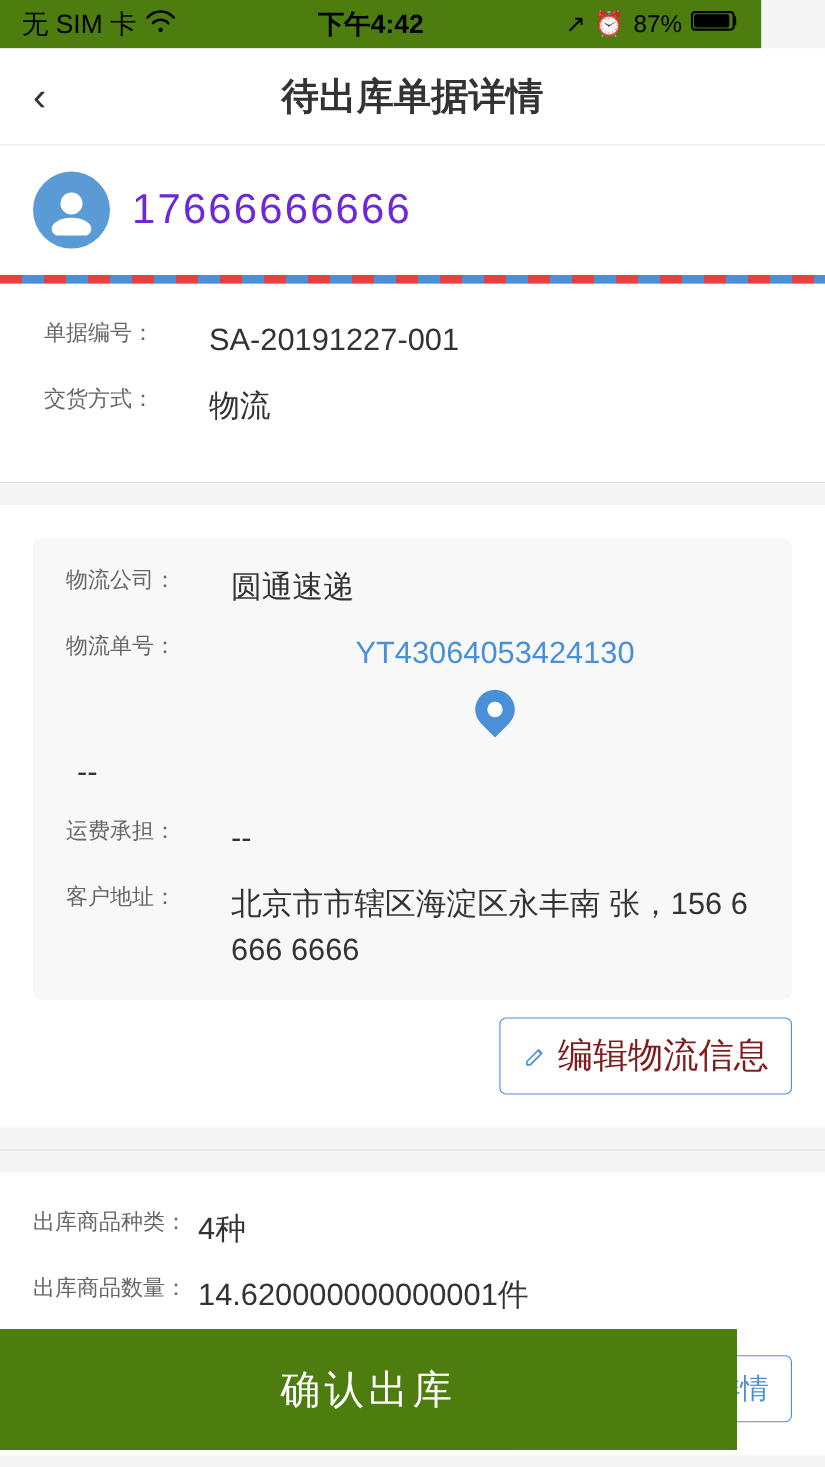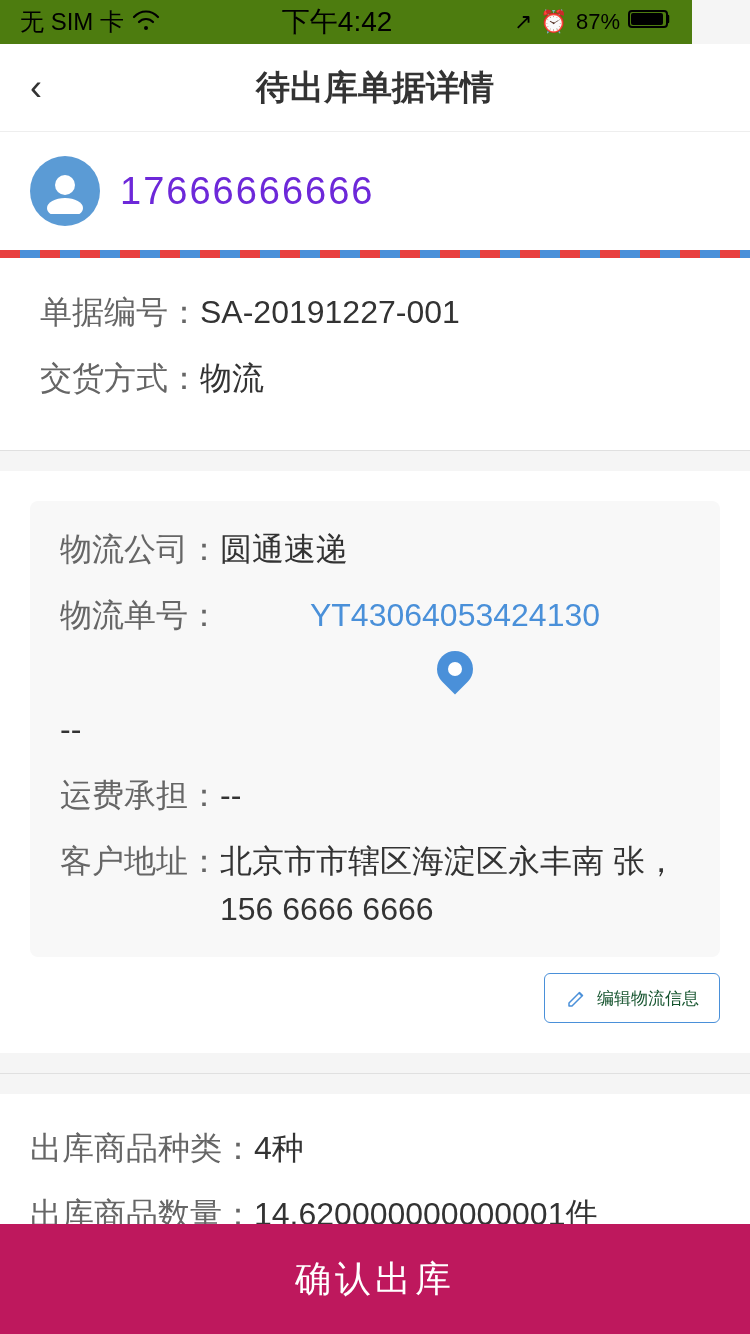--- a/index.html
+++ b/index.html
@@ -112,29 +112,30 @@
 
     .info-row {
       display: flex;
       align-items: flex-start;
       margin-bottom: 18px;
       line-height: 1.5;
     }
     .info-row:last-child { margin-bottom: 0; }
     .info-label {
       color: #666;
-      font-size: 32px;
+      font-size: 20px;
       min-width: 140px;
-      text-align: center;
+      text-align: left;
       flex-shrink: 0;
     }
     .info-value {
       color: #333;
-      font-size: 32px;
+      font-size: 28px;
       flex: 1;
+      margin-left: 10px;
       word-break: break-all;
     }
     .info-value-link {
       color: #4a90d9;
       display: flex;
       align-items: center;
       gap: 12px;
       flex-direction: column;
     }
     .location-pin {
@@ -160,22 +161,22 @@
     }
 
     
     .edit-btn {
       display: inline-flex;
       align-items: center;
       gap: 8px;
       border: 1.5px solid #4a90d9;
       border-radius: 6px;
       padding: 12px 20px;
-      color: #14532d;
-      font-size: 17px;
+      color: #7f1d1d;
+      font-size: 32px;
       float: right;
       cursor: pointer;
     }
 
     .btn-row {
       display: flex;
       justify-content: flex-end;
       padding: 16px 0 0 0;
     }
 
@@ -202,24 +203,24 @@
     
     .thin-divider {
       height: 1px;
       background: #e0e0e0;
       margin: 0;
     }
 
     
     .bottom-bar {
       position: fixed;
-      bottom: 0;
-      width: 750px;
+      bottom: 16px;
+      width: 670px;
       height: 110px;
-      background: #be185d;
+      background: #4d7c0f;
       display: flex;
       align-items: center;
       justify-content: center;
     }
     .confirm-btn {
       color: #fff;
       font-size: 36px;
       font-weight: 500;
       letter-spacing: 4px;
       cursor: pointer;
@@ -240,21 +241,21 @@
   <div class="status-left">
     <span>无 SIM 卡</span>
     <span>
       <svg width="28" height="20" viewBox="0 0 28 20" fill="none">
         <path d="M14 16a2 2 0 1 1 0 4 2 2 0 0 1 0-4z" fill="#000"></path>
         <path d="M7 12c1.8-2 4.3-3 7-3s5.2 1 7 3" stroke="#000" stroke-width="2.2" fill="none" stroke-linecap="round"></path>
         <path d="M2 7c3.2-3.5 7.6-5.5 12-5.5s8.8 2 12 5.5" stroke="#000" stroke-width="2.2" fill="none" stroke-linecap="round"></path>
       </svg>
     </span>
   </div>
-  <div class="status-center" style="font-size:28px; font-weight:400;">下午4:42</div>
+  <div class="status-center" style="font-size:24px; font-weight:700;">下午4:42</div>
   <div class="status-right">
     <span style="font-size:22px;">↗</span>
     <span style="font-size:22px;">⏰</span>
     <span style="font-size:22px;">87%</span>
     <span>
       <svg width="44" height="22" viewBox="0 0 44 22" fill="none">
         <rect x="1" y="3" width="38" height="16" rx="3" stroke="#000" stroke-width="2"></rect>
         <rect x="3" y="5" width="32" height="12" rx="2" fill="#000"></rect>
         <path d="M40 8v6" stroke="#000" stroke-width="2.5" stroke-linecap="round"></path>
       </svg>

